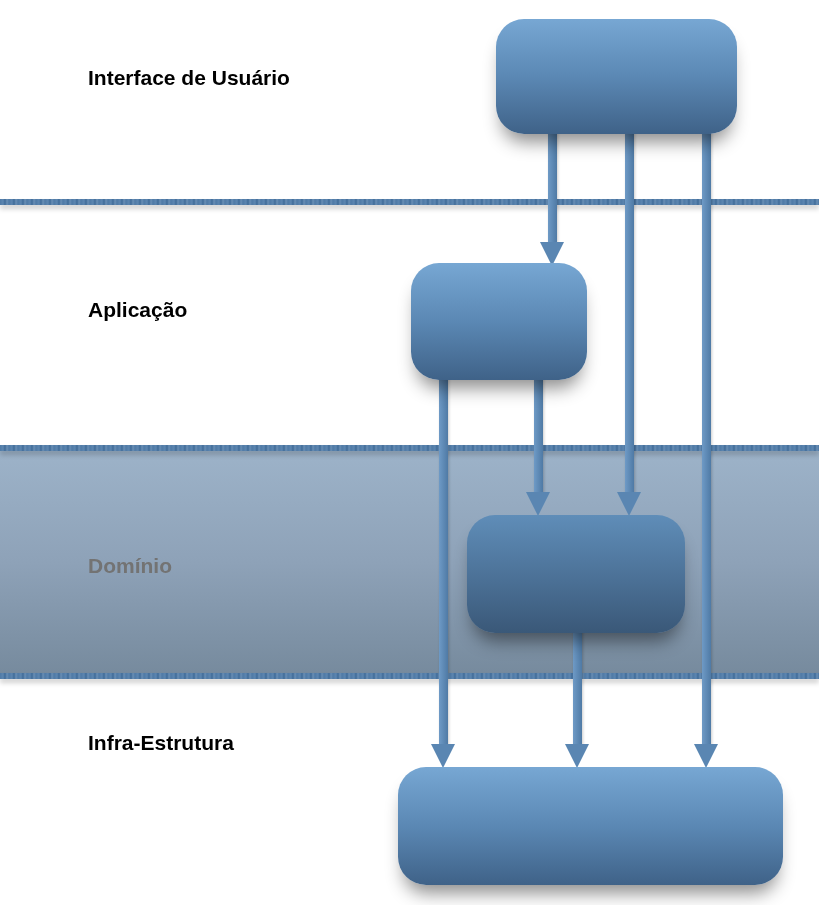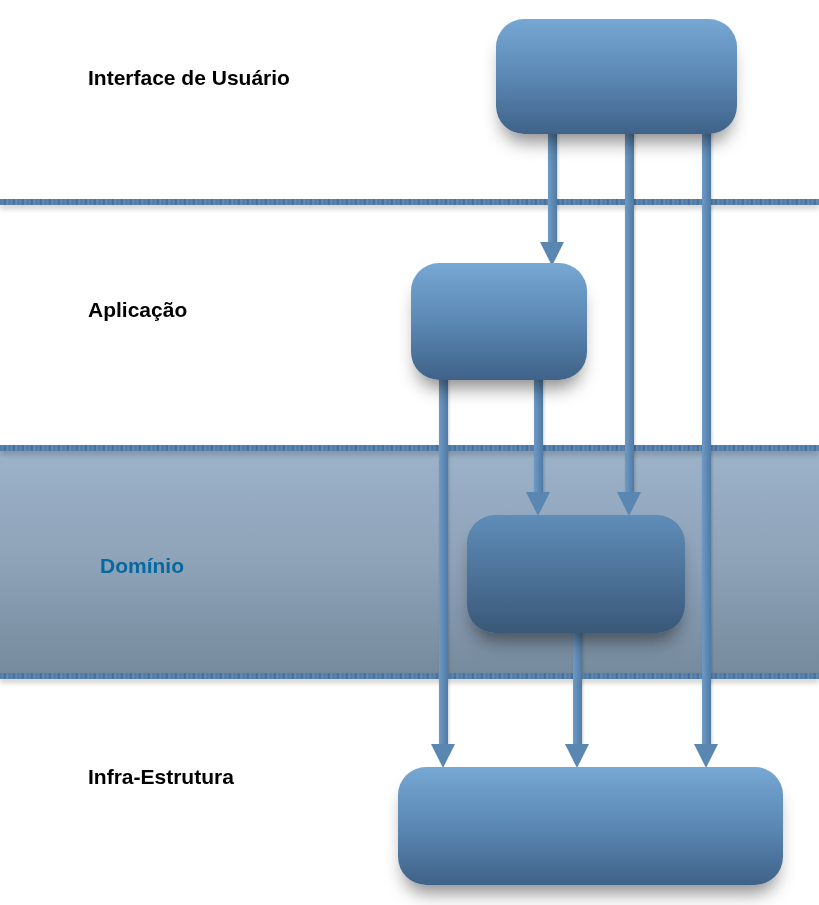--- a/index.html
+++ b/index.html
@@ -6,21 +6,21 @@
   body {
     width: 819px; height: 905px; position: relative; overflow: hidden;
     background: #ffffff;
     font-family: "Liberation Sans", sans-serif;
   }
   .layer-label {
     position: absolute; left: 88px;
     font-size: 21px; font-weight: bold; color: #000000;
     white-space: nowrap;
   }
-  .layer-label.light { color: #0369a1; margin-left: 12px; }
+  .layer-label.light { color: #737373; }
   .domain-band {
     position: absolute; left: 0; top: 448px; width: 819px; height: 228px;
     background: linear-gradient(to bottom, #9db3c9 0%, #8ea2b8 50%, #768a9d 100%);
   }
   .divider {
     position: absolute; left: 0; width: 819px; height: 6px;
     background: repeating-linear-gradient(90deg, #4f7aa6 0px, #5d86b0 3px, #3f6b98 5px, #6a8fb5 7px, #4f7aa6 9px);
     box-shadow: 0 4px 5px rgba(0,0,0,0.18);
   }
   .box {
@@ -48,21 +48,21 @@
 
 <div class="domain-band"></div>
 
 <div class="divider" style="top:199px"></div>
 <div class="divider" style="top:445px"></div>
 <div class="divider" style="top:673px"></div>
 
 <div class="layer-label" style="top:66px">Interface de Usuário</div>
 <div class="layer-label" style="top:298px">Aplicação</div>
 <div class="layer-label light" style="top:554px">Domínio</div>
-<div class="layer-label" style="top:765px">Infra-Estrutura</div>
+<div class="layer-label" style="top:731px">Infra-Estrutura</div>
 
 <div class="shaft" style="left:548px; top:130px; height:118px"></div>
 <div class="head" style="left:540px; top:242px"></div>
 
 <div class="shaft" style="left:625px; top:130px; height:366px"></div>
 <div class="head" style="left:617px; top:492px"></div>
 
 <div class="shaft" style="left:702px; top:130px; height:620px"></div>
 <div class="head" style="left:694px; top:744px"></div>
 

